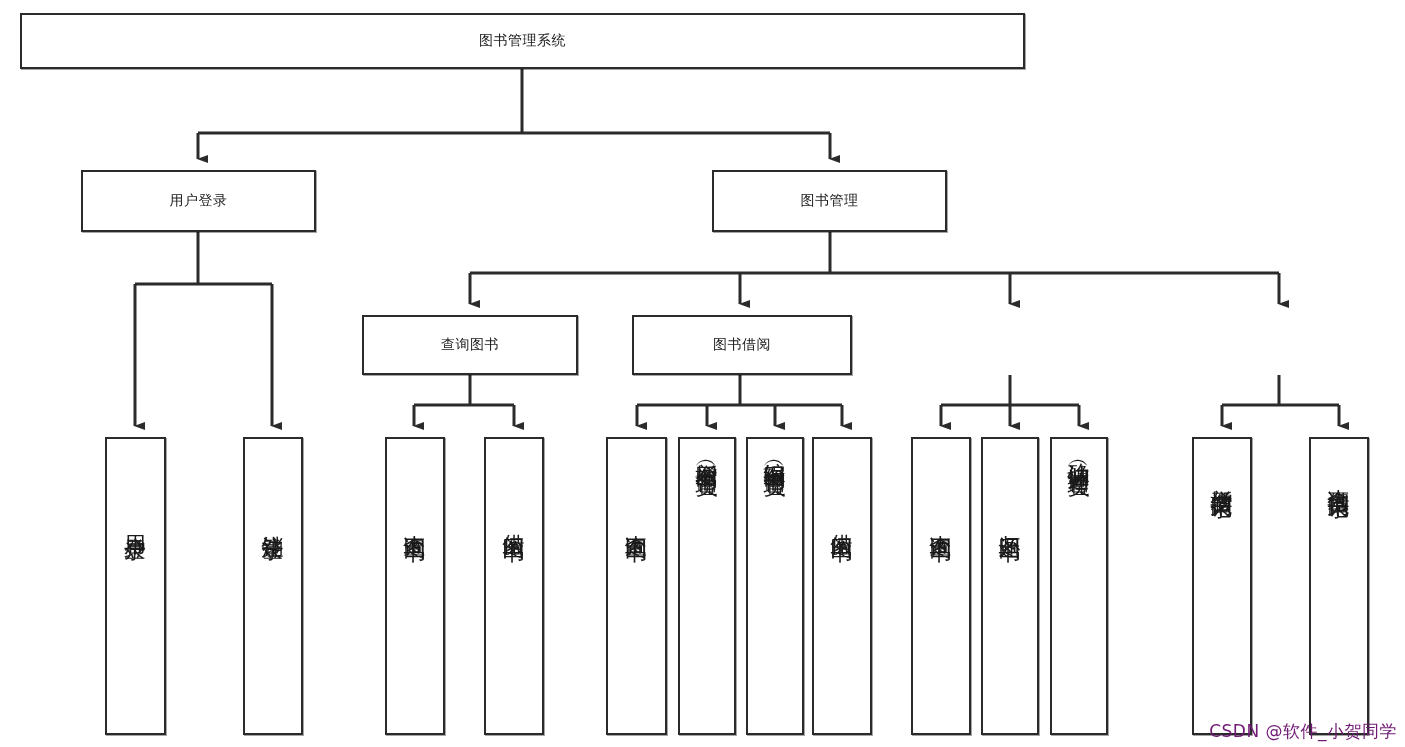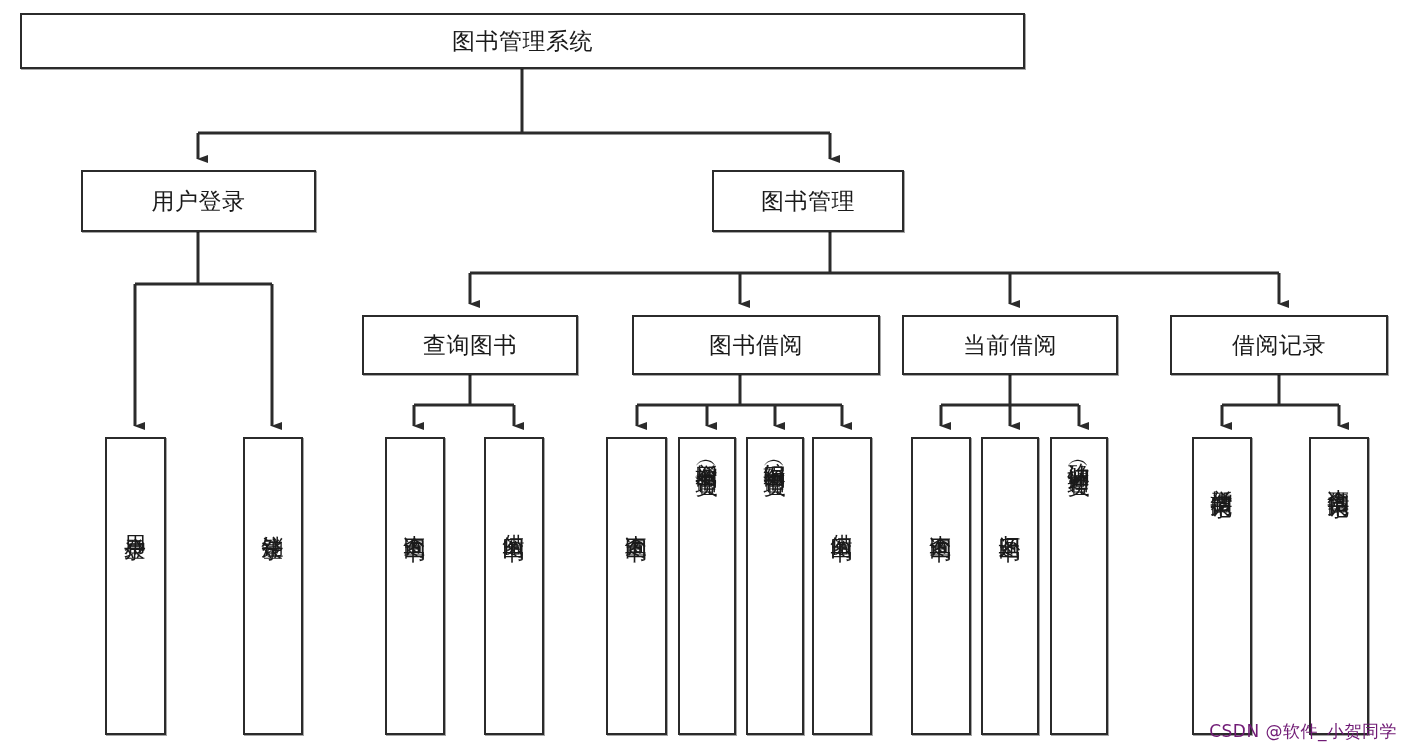--- a/index.html
+++ b/index.html
@@ -35,21 +35,21 @@
     color: #1a1a1a;
     box-shadow: 1px 1px 0 rgba(0,0,0,0.35);
   }
   .node .label {
     display: block;
     text-align: center;
     line-height: 1.22;
   }
   .node.horiz .label {
     writing-mode: horizontal-tb;
-    font-size: 23px;
+    font-size: 14px;
     letter-spacing: 0.5px;
     text-align: right;
   }
   .node.vert {
     align-items: flex-start;
     justify-content: center;
     padding-top: 8px;
   }
   .node.vert .label {
     writing-mode: vertical-rl;
@@ -125,35 +125,29 @@
     </g>
   </svg>
 
   <div class="node horiz" style="left:20px; top:13px; width:1005px; height:56px;">
     <span class="label">图书管理系统</span>
   </div>
 
   <div class="node horiz" style="left:81px; top:170px; width:235px; height:62px;">
     <span class="label">用户登录</span>
   </div>
-  <div class="node horiz" style="left:712px; top:170px; width:192px; height:62px;">
+  <div class="node horiz" style="left:712px; top:170px; width:235px; height:62px;">
     <span class="label">图书管理</span>
   </div>
 
   <div class="node horiz" style="left:362px; top:315px; width:216px; height:60px;">
     <span class="label">查询图书</span>
   </div>
-  <div class="node horiz" style="left:632px; top:315px; width:248px; height:60px;">
+  <div class="node horiz" style="left:632px; top:315px; width:220px; height:60px;">
     <span class="label">图书借阅</span>
-  </div>
-  <div class="node horiz" style="left:902px; top:315px; width:216px; height:60px;">
-    <span class="label">当前借阅</span>
-  </div>
-  <div class="node horiz" style="left:1170px; top:315px; width:218px; height:60px;">
-    <span class="label">借阅记录</span>
   </div>
 
   <div class="node vert" style="left:105px; top:437px; width:61px; height:298px; padding-top:78px;">
     <span class="label">用户登录</span>
   </div>
   <div class="node vert" style="left:243px; top:437px; width:60px; height:298px; padding-top:78px;">
     <span class="label">注销登录</span>
   </div>
 
   <div class="node vert" style="left:385px; top:437px; width:60px; height:298px; padding-top:78px;">

